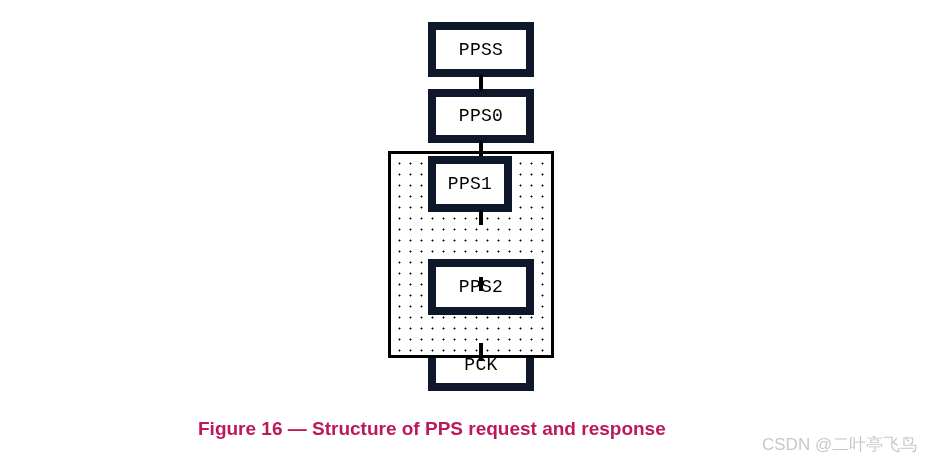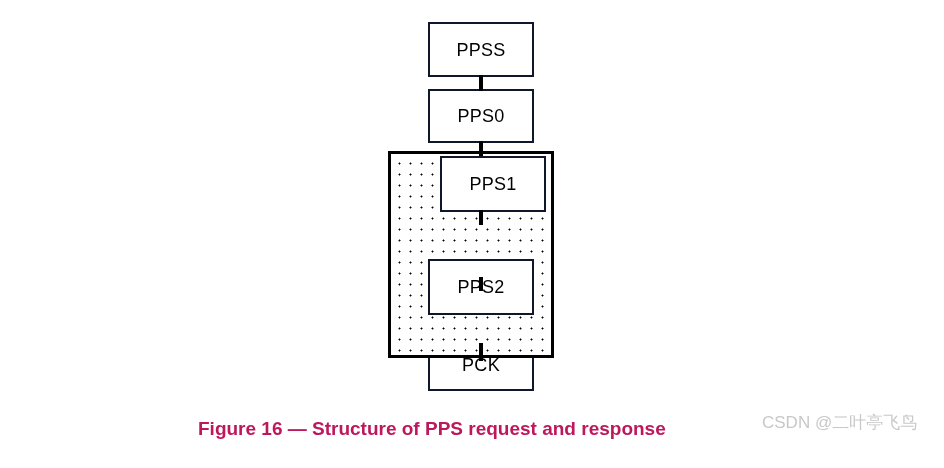--- a/index.html
+++ b/index.html
@@ -22,37 +22,38 @@
     top: 0;
     width: 944px;
     height: 468px;
   }
 
   
   .node-box {
     position: absolute;
     box-sizing: border-box;
     background: #ffffff;
-    border: 2px solid #0f172a;
+    border: 8px solid #0f172a;
     display: flex;
     align-items: center;
     justify-content: center;
+    font-family: Liberation Mono, monospace;
   }
   .node-label {
     font-size: 18px;
     line-height: 1;
     letter-spacing: 0.3px;
     color: #000000;
     user-select: none;
   }
 
   
   .box-ppss { left: 428px; top: 22px;  width: 106px; height: 55px; }
   .box-pps0 { left: 428px; top: 89px;  width: 106px; height: 54px; }
-  .box-pps1 { left: 440px; top: 156px; width: 106px; height: 56px; z-index: 3; }
+  .box-pps1 { left: 428px; top: 156px; width: 84px; height: 56px; z-index: 3; }
   .box-pps2 { left: 428px; top: 223px; width: 106px; height: 56px; z-index: 3; margin-top: 36px; }
   .box-pps3 { left: 428px; top: 289px; width: 106px; height: 56px; z-index: 3; }
   .box-pck  { left: 428px; top: 338px; width: 106px; height: 53px; }
 
   
   .stipple-container {
     position: absolute;
     left: 388px;
     top: 151px;
     width: 166px;
@@ -91,21 +92,21 @@
     font-weight: bold;
     line-height: 24px;
     color: #be185d;
     white-space: nowrap;
   }
 
   
   .watermark {
     position: absolute;
     left: 762px;
-    top: 413px;
+    top: 435px;
     font-size: 17px;
     line-height: 20px;
     color: #c8c8c8;
     white-space: nowrap;
     user-select: none;
   }
 </style>
 </head>
 <body>
 

